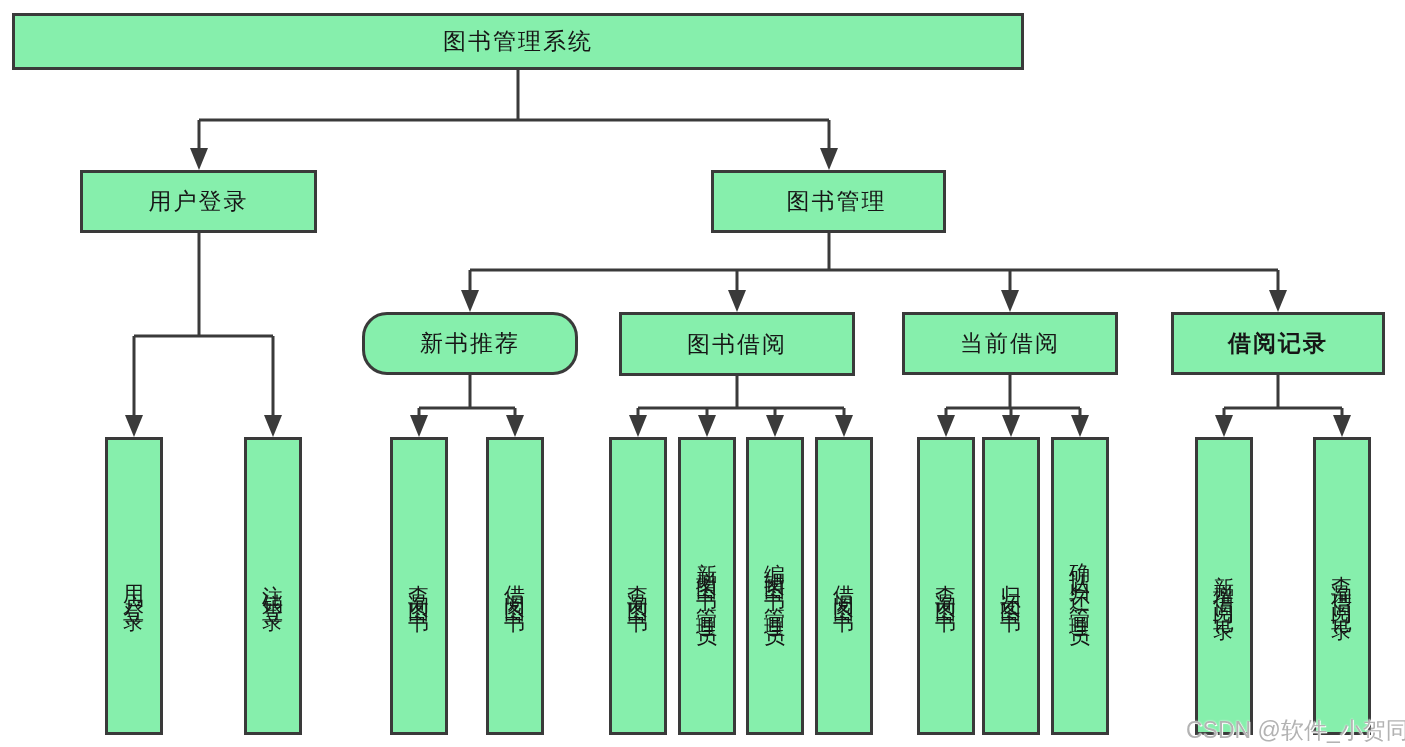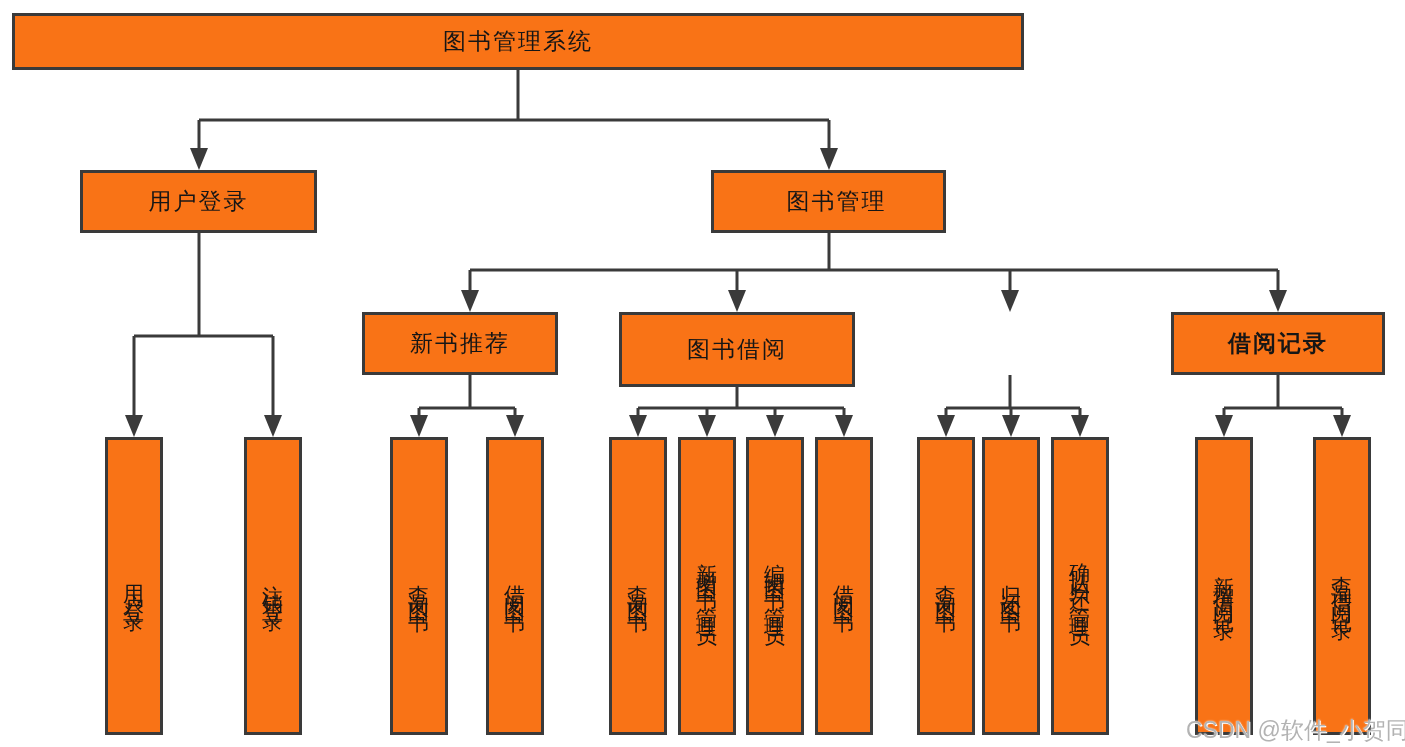--- a/index.html
+++ b/index.html
@@ -2,21 +2,21 @@
 <html><head>
 <meta charset="utf-8">
 <style>
   html,body{margin:0;padding:0;background:#ffffff;}
   .canvas{
     position:relative;width:1405px;height:747px;background:#ffffff;
     font-family:"Liberation Sans","DejaVu Sans",sans-serif;overflow:hidden;
   }
   .connectors{position:absolute;left:0;top:0;width:1405px;height:747px;pointer-events:none;}
   .box{
-    position:absolute;box-sizing:border-box;border:3px solid #3a3a3a;background:#f97316;
+    position:absolute;box-sizing:border-box;border:3px solid #3a3a3a;background:#86efac;
     display:flex;align-items:center;justify-content:center;color:#161616;
   }
   .box .hlabel{font-size:23px;letter-spacing:2px;white-space:nowrap;}
   .box .vlabel{
     writing-mode:vertical-rl;text-orientation:mixed;
     font-size:21px;line-height:1;letter-spacing:9px;white-space:nowrap;
   }
   .watermark{
     position:absolute;left:1186px;top:715px;font-size:23px;color:#b3b3b3;
     text-shadow:0 0 2px #ffffff,1px 1px 0 #ffffff;white-space:nowrap;z-index:5;
@@ -64,25 +64,28 @@
     <span class="hlabel">图书管理系统</span>
   </div>
 
   <div class="box" style="left:80px;top:170px;width:237px;height:63px;">
     <span class="hlabel">用户登录</span>
   </div>
   <div class="box" style="left:711px;top:170px;width:235px;height:63px;padding-left:16px;">
     <span class="hlabel">图书管理</span>
   </div>
 
-  <div class="box" style="left:362px;top:312px;width:196px;height:63px;">
+  <div class="box" style="left:362px;top:312px;width:216px;height:63px;border-radius:25px;">
     <span class="hlabel">新书推荐</span>
   </div>
-  <div class="box" style="left:619px;top:312px;width:236px;height:75px;text-align:center;">
+  <div class="box" style="left:619px;top:312px;width:236px;height:64px;text-align:center;">
     <span class="hlabel">图书借阅</span>
+  </div>
+  <div class="box" style="left:902px;top:312px;width:216px;height:63px;">
+    <span class="hlabel">当前借阅</span>
   </div>
   <div class="box" style="left:1171px;top:312px;width:214px;height:63px;font-weight:bold;">
     <span class="hlabel">借阅记录</span>
   </div>
 
   <div class="box" style="left:105px;top:437px;width:58px;height:298px;">
     <span class="vlabel">用户登录</span>
   </div>
   <div class="box" style="left:244px;top:437px;width:58px;height:298px;">
     <span class="vlabel">注销登录</span>

